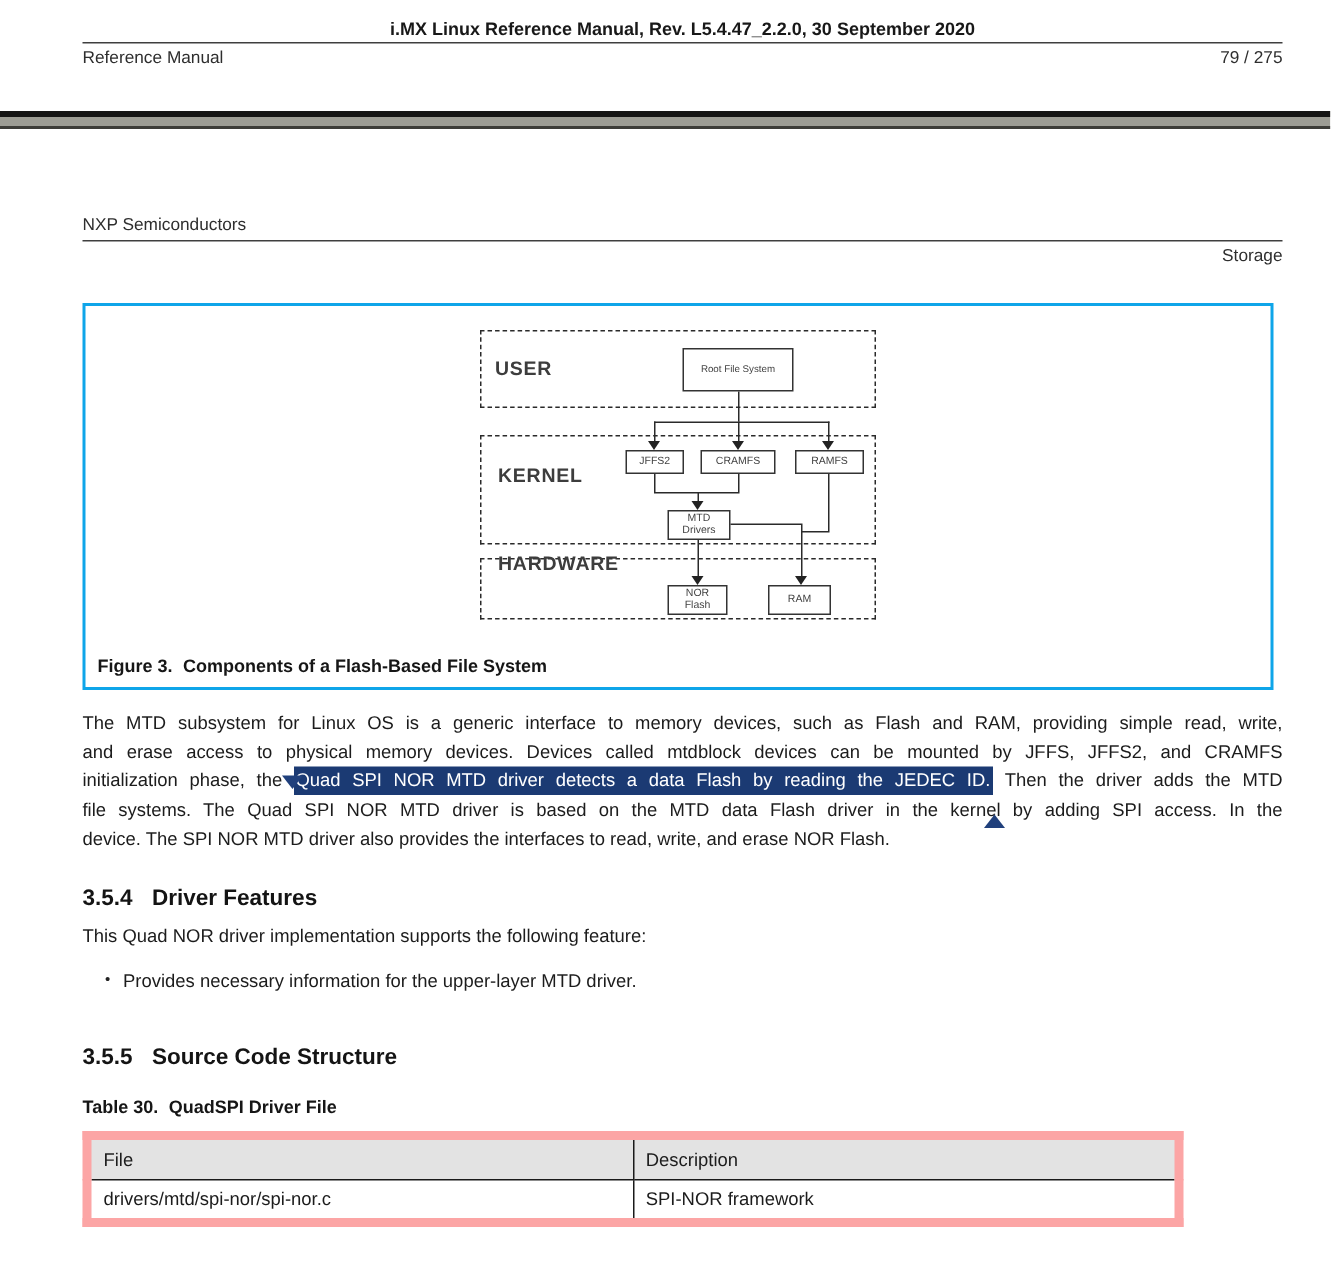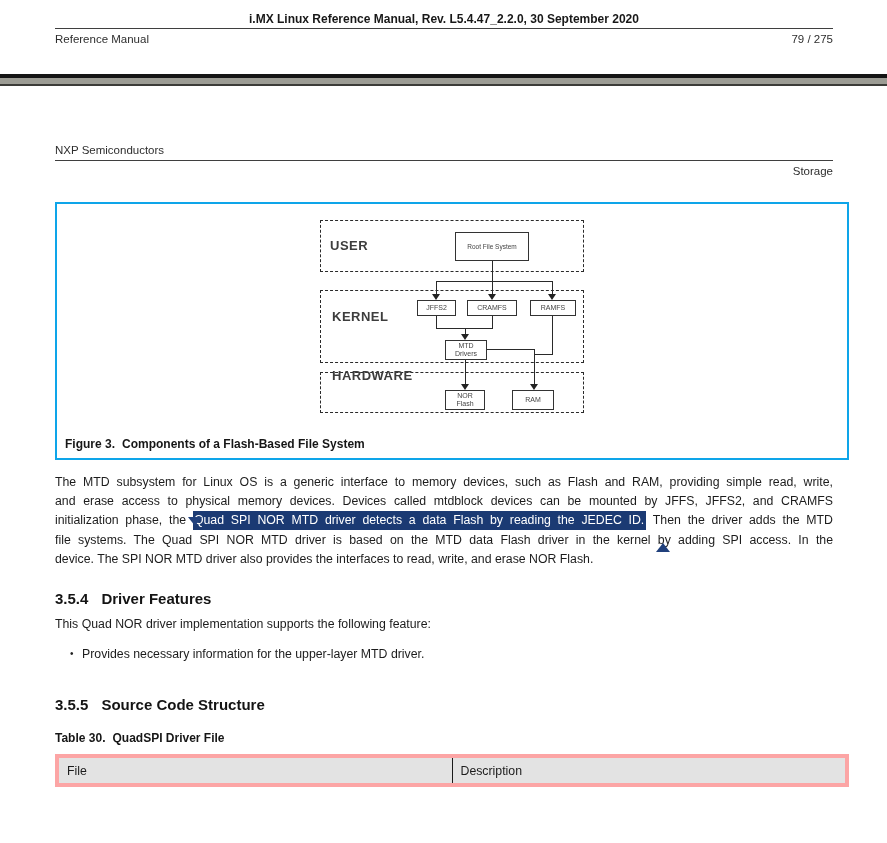--- a/index.html
+++ b/index.html
@@ -11,21 +11,21 @@
   *{margin:0;padding:0;box-sizing:border-box;}
   html,body{background:#fff;}
   .page{
     position:relative;
     width:887px;height:843px;
     background:#fff;
     font-family:"Liberation Sans",sans-serif;
     color:#1c1c1c;
     overflow:hidden;
   }
-  .pad{padding-left:55px;padding-right:54px;}
+  .pad{padding-left:55px;padding-right:32px;}
 
   
   .hdr-title{
     padding-top:13px;
     text-align:center;
     font-size:12px;font-weight:bold;line-height:13px;color:#181818;
   }
   .rule{height:1px;background:#3f3f3f;}
   .rule-hdr{margin-top:2px;}
   .hdr-row{
@@ -138,24 +138,24 @@
   .h-355{margin-top:36px;}
   .intro{margin-top:11px;font-size:12.3px;line-height:14px;}
   .bullet-row{margin-top:16px;display:flex;font-size:12.3px;line-height:14px;}
   .bullet-dot{width:12px;margin-left:15px;font-size:10px;line-height:14px;color:#222;}
 
   
   .tbl-caption{margin-top:19px;font-size:12px;font-weight:bold;color:#161616;line-height:14px;}
   .tbl-caption .cap-title{margin-left:7px;}
   table.data{
     margin-top:9px;
-    width:794px;
+    width:734px;
     border-collapse:collapse;
     font-size:12.3px;color:#1c1c1c;
-    border:4px solid #fca5a5;
+    border:6px solid #fca5a5;
   }
   table.data th,table.data td{
     border:1px solid #1a1a1a;
     height:29px;
     padding:0 0 0 8px;
     text-align:left;vertical-align:middle;
     font-weight:normal;
     width:50%;
   }
   table.data thead th{background:var(--table-header-bg);}
@@ -257,20 +257,24 @@
       <span class="cap-num">Table 30.</span><span class="cap-title">QuadSPI Driver File</span>
     </div>
     <table class="data">
       <thead>
         <tr>
           <th>File</th>
           <th>Description</th>
         </tr>
       </thead>
       <tbody>
+        <tr>
+          <td>drivers/mtd/spi-nor/spi-nor.c</td>
+          <td>SPI-NOR framework</td>
+        </tr>
       </tbody>
     </table>
 
   </div>
 
   <div class="sel-handle sel-handle-start"></div>
   <div class="sel-handle sel-handle-end"></div>
 
 </div>
 

